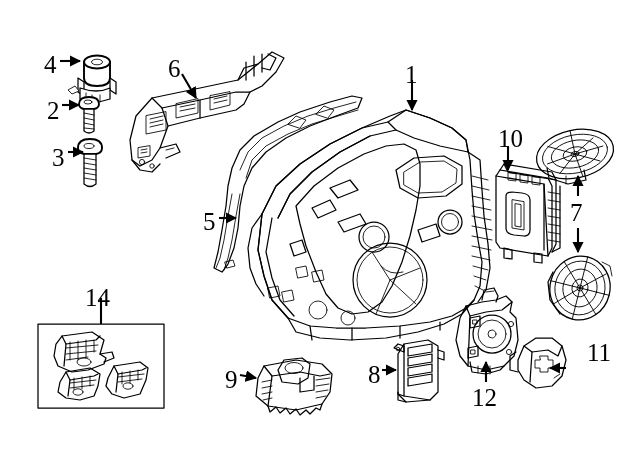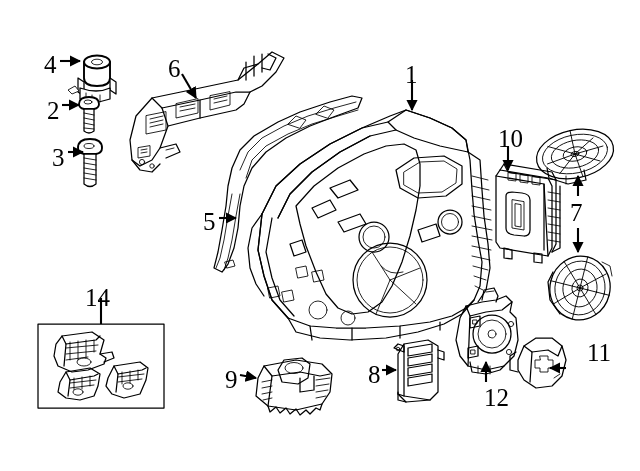--- a/index.html
+++ b/index.html
@@ -342,16 +342,16 @@
   <div class="callout-label" style="left:47px;  top:98px;">2</div>
   <div class="callout-label" style="left:52px;  top:145px;">3</div>
   <div class="callout-label" style="left:44px;  top:52px;">4</div>
   <div class="callout-label" style="left:203px; top:209px;">5</div>
   <div class="callout-label" style="left:168px; top:56px;">6</div>
   <div class="callout-label" style="left:570px; top:200px;">7</div>
   <div class="callout-label" style="left:368px; top:362px;">8</div>
   <div class="callout-label" style="left:225px; top:367px;">9</div>
   <div class="callout-label" style="left:498px; top:126px;">10</div>
   <div class="callout-label" style="left:570px; top:340px;margin-left:17px;">11</div>
-  <div class="callout-label" style="left:484px; top:385px;text-align:right;">12</div>
+  <div class="callout-label" style="left:472px; top:385px;text-align:right;">12</div>
   <div class="callout-label" style="left:85px;  top:285px;">14</div>
 
 </div>
 
 </body></html>

